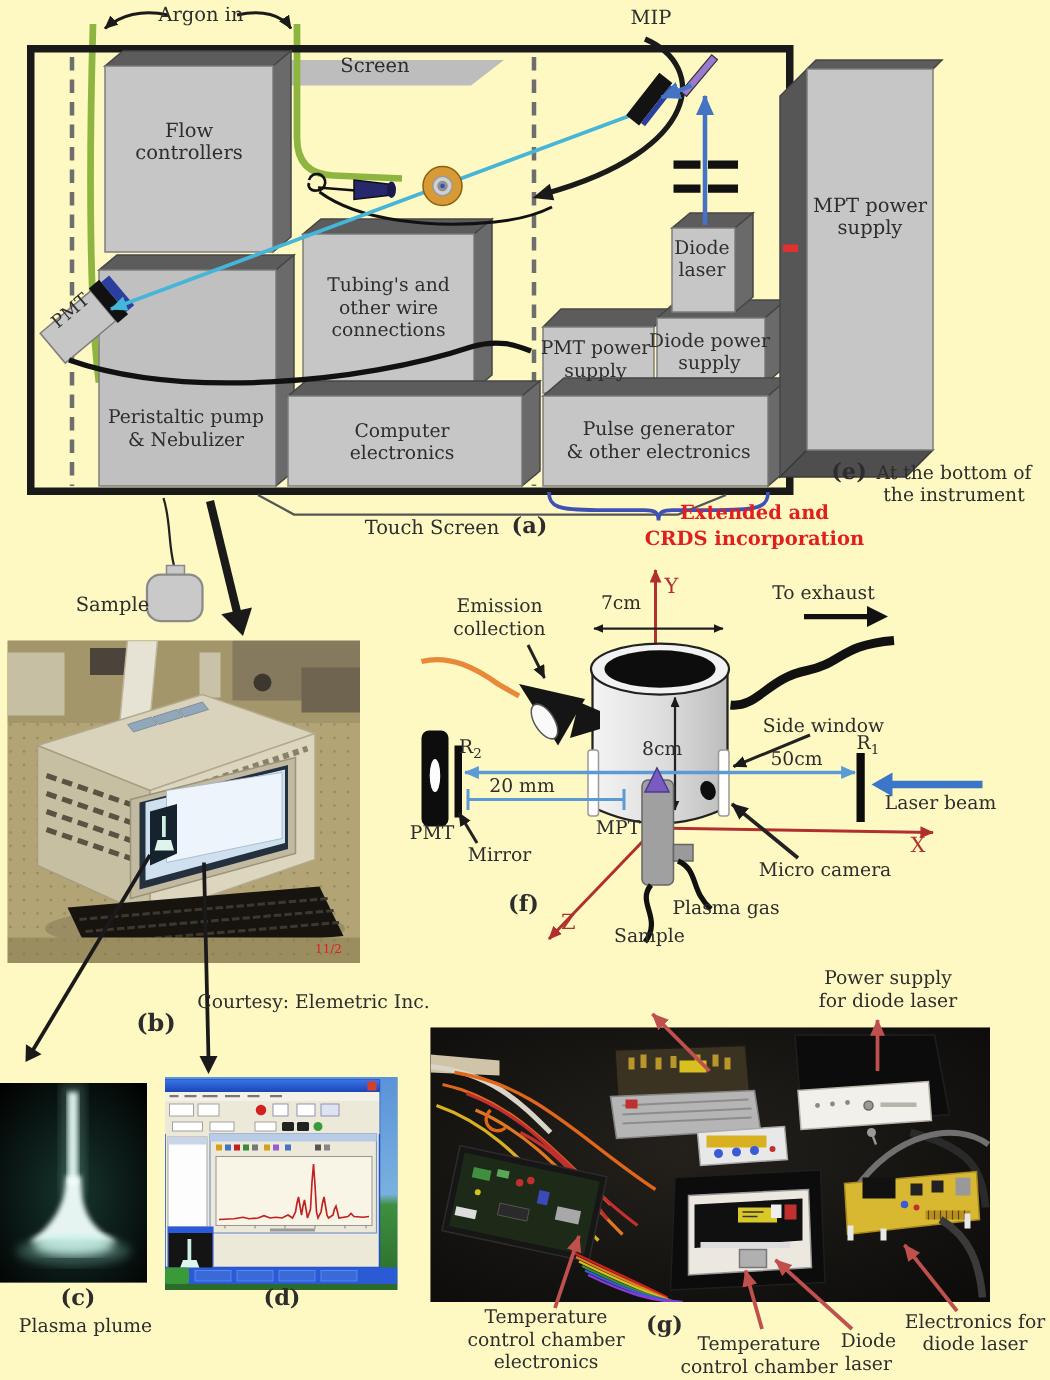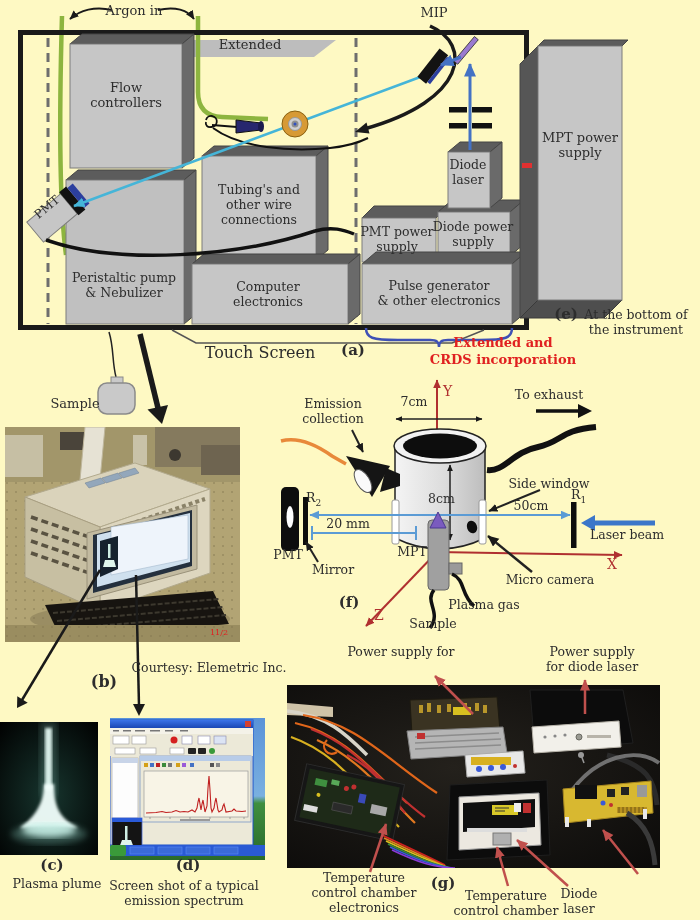--- a/index.html
+++ b/index.html
@@ -473,21 +473,21 @@
       <line x1="473" y1="714" x2="435" y2="676" marker-end="url(#ar)"></line>
       <line x1="585" y1="714" x2="585" y2="680" marker-end="url(#ar)"></line>
       <line x1="370" y1="872" x2="386" y2="824" marker-end="url(#ar)"></line>
       <line x1="508" y1="886" x2="497" y2="847" marker-end="url(#ar)"></line>
       <line x1="568" y1="886" x2="517" y2="840" marker-end="url(#ar)"></line>
       <line x1="638" y1="874" x2="603" y2="830" marker-end="url(#ar)"></line>
     </g>
   </svg>
 
   <div class="lb" style="left:134px;top:3px;font-size:13px">Argon in</div>
-  <div class="lb" style="left:250px;top:37px;font-size:13px">Extended</div>
+  <div class="lb" style="left:250px;top:37px;font-size:13px">Screen</div>
   <div class="lb" style="left:434px;top:5px;font-size:13px">MIP</div>
   <div class="lb" style="left:126px;top:80px;font-size:13px">
     <span class="ln">Flow</span>
       <span class="ln">controllers</span>
   </div>
   <div class="lb" style="left:259px;top:182px">
     <span class="ln">Tubing's and</span>
       <span class="ln">other wire</span>
       <span class="ln">connections</span>
   </div>
@@ -513,21 +513,21 @@
   </div>
   <div class="lb" style="left:468px;top:157px">
     <span class="ln">Diode</span>
       <span class="ln">laser</span>
   </div>
   <div class="lb" style="left:580px;top:130px;font-size:13px">
     <span class="ln">MPT power</span>
       <span class="ln">supply</span>
   </div>
   <div class="lb abs" style="left:33px;top:200px;font-size:12px;transform:rotate(-40deg)">PMT</div>
-  <div class="lb" style="left:260px;top:345px;font-size:16px">Touch Screen</div>
+  <div class="lb" style="left:288px;top:345px;font-size:13px">Touch Screen</div>
   <div class="lb tag" style="left:353px;top:343px">(a)</div>
   <div class="lb" style="left:75px;top:396px;font-size:13px">Sample</div>
   <div class="lb tag" style="left:566px;top:307px">(e)</div>
   <div class="lb red" style="left:503px;top:334px;font-size:13px;line-height:17px">
     <span class="ln">Extended and</span>
       <span class="ln">CRDS incorporation</span>
   </div>
   <div class="lb" style="left:636px;top:307px">
     <span class="ln">At the bottom of</span>
       <span class="ln">the instrument</span>
@@ -558,40 +558,39 @@
   <div class="lb tag" style="left:349px;top:595px">(f)</div>
 
   <div class="lb" style="left:209px;top:660px">Courtesy: Elemetric Inc.</div>
   <div class="lb tag" style="left:104px;top:674px;font-size:16px">(b)</div>
   <div class="lb abs ts" style="left:210px;top:628px">11/2</div>
 
   <div class="lb tag" style="left:52px;top:858px">(c)</div>
   <div class="lb" style="left:57px;top:876px">Plasma plume</div>
 
   <div class="lb tag" style="left:188px;top:858px">(d)</div>
-  <div class="lb" style="left:184px;top:878px">
-    <span class="ln">Screen shot of a typical</span>
-      <span class="ln">emission spectrum</span>
-  </div>
 
   <div class="lb" style="left:401px;top:644px">
-    <span class="ln">Power supply for</span>
   </div>
   <div class="lb" style="left:592px;top:644px">
     <span class="ln">Power supply</span>
       <span class="ln">for diode laser</span>
   </div>
   <div class="lb" style="left:364px;top:870px">
     <span class="ln">Temperature</span>
       <span class="ln">control chamber</span>
       <span class="ln">electronics</span>
   </div>
   <div class="lb tag" style="left:443px;top:876px">(g)</div>
   <div class="lb" style="left:506px;top:888px">
     <span class="ln">Temperature</span>
       <span class="ln">control chamber</span>
   </div>
   <div class="lb" style="left:579px;top:886px">
     <span class="ln">Diode</span>
       <span class="ln">laser</span>
   </div>
+  <div class="lb" style="left:650px;top:873px">
+    <span class="ln">Electronics for</span>
+      <span class="ln">diode laser</span>
+  </div>
 
 </div>
 
 </body></html>

